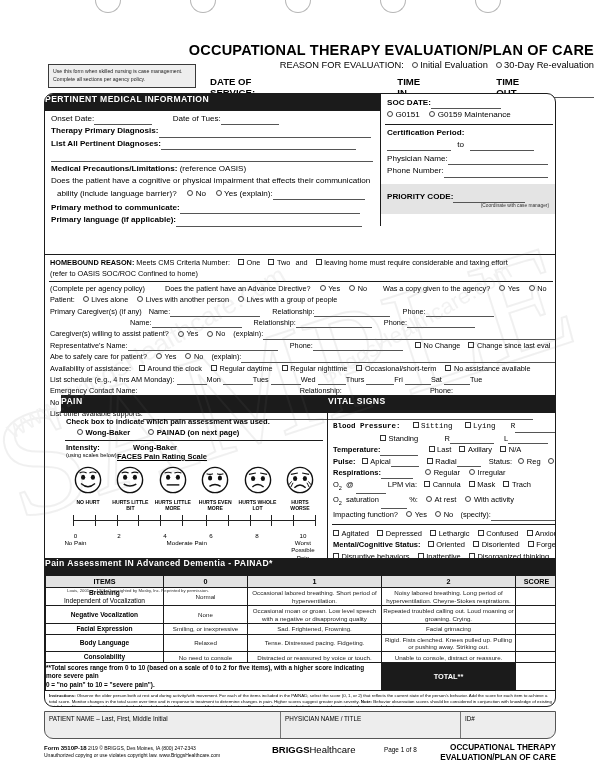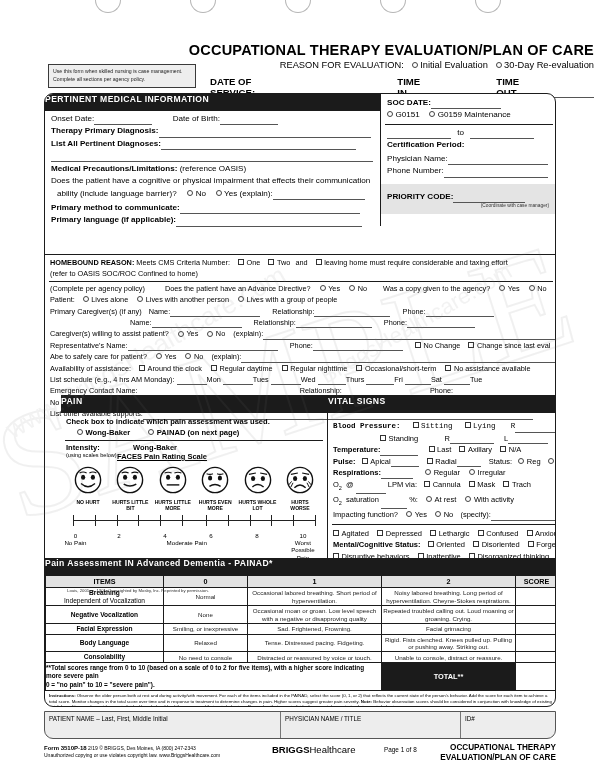--- a/index.html
+++ b/index.html
@@ -171,21 +171,21 @@
     <div>Complete all sections per agency policy.</div>
   </div>
 
   <div class="outer">
 
     <div class="pmi">
       <div class="band">PERTINENT MEDICAL INFORMATION</div>
       <div class="fld" style="padding-top:2px;">
         <span>Onset Date:</span><span class="ul" style="width:58px;height:9px;"></span>
         <span style="display:inline-block;width:16px"></span>
-        <span>Date of Birth:</span><span class="ul" style="width:58px;height:9px;"></span>
+        <span>Date of Tues:</span><span class="ul" style="width:58px;height:9px;"></span>
       </div>
       <div class="fld">
         <b>Therapy Primary Diagnosis:</b><span class="ul" style="width:212px;height:9px;"></span>
       </div>
       <div class="fld">
         <b>List All Pertinent Diagnoses:</b><span class="ul" style="width:195px;height:9px;"></span>
       </div>
       <div class="fld"><span class="ul" style="width:322px;height:9px;"></span></div>
       <div class="fld" style="margin-top:1px;">
         <b>Medical Precautions/Limitations:</b>
@@ -211,26 +211,26 @@
     <div class="soc">
       <div class="fld" style="padding-top:3px;">
         <b>SOC DATE:</b><span class="ul" style="width:70px;height:9px;"></span>
       </div>
       <div class="fld">
         <span class="o"></span><span>G0151</span>
         <span style="display:inline-block;width:5px"></span>
         <span class="o"></span><span>G0159 Maintenance</span>
       </div>
       <div class="divline" style="margin:2px 4px 2px 4px;"></div>
+      <div class="fld"><b>Certification Period:</b></div>
       <div class="fld">
         <span class="ul" style="width:64px;height:9px;"></span>
         <span style="display:inline-block;width:4px"></span><span>to</span>
         <span style="display:inline-block;width:4px"></span><span class="ul" style="width:64px;height:9px;"></span>
       </div>
-      <div class="fld"><b>Certification Period:</b></div>
       <div class="fld" style="margin-top:2px;">
         <span>Physician Name:</span><span class="ul" style="width:100px;height:9px;"></span>
       </div>
       <div class="fld">
         <span>Phone Number:</span><span class="ul" style="width:104px;height:9px;"></span>
       </div>
       <div class="soc-grey" style="margin-top:6px;height:30px;padding-top:7px;">
         <div class="fld">
           <b>PRIORITY CODE:</b><span class="ul" style="width:72px;height:9px;"></span>
         </div>

